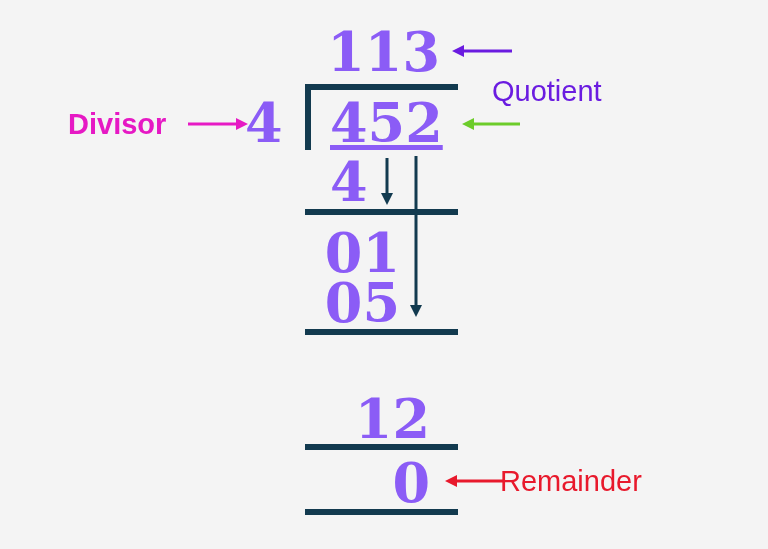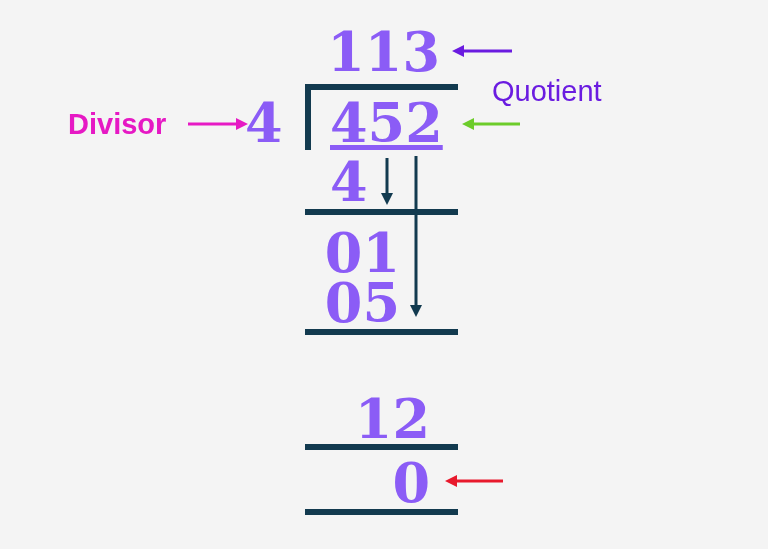--- a/index.html
+++ b/index.html
@@ -117,16 +117,17 @@
 
   <div class="num right" style="left:300px; top:392px; width:130px;">12</div>
 
   <div class="bar" style="left:305px; top:444px; width:153px;"></div>
 
   <div class="num right" style="left:300px; top:456px; width:130px;">0</div>
   <svg class="ann-arrow" style="left:443px; top:468px;" width="62" height="26" viewBox="0 0 62 26">
     <line x1="60" y1="13" x2="10" y2="13" stroke="#e8192c" stroke-width="3"></line>
     <polygon points="2,13 14,7 14,19" fill="#e8192c"></polygon>
   </svg>
+  <div class="label lbl-remainder" style="left:500px; top:467px;">Remainder</div>
 
   <div class="bar" style="left:305px; top:509px; width:153px;"></div>
 
 </div>
 
 </body></html>

